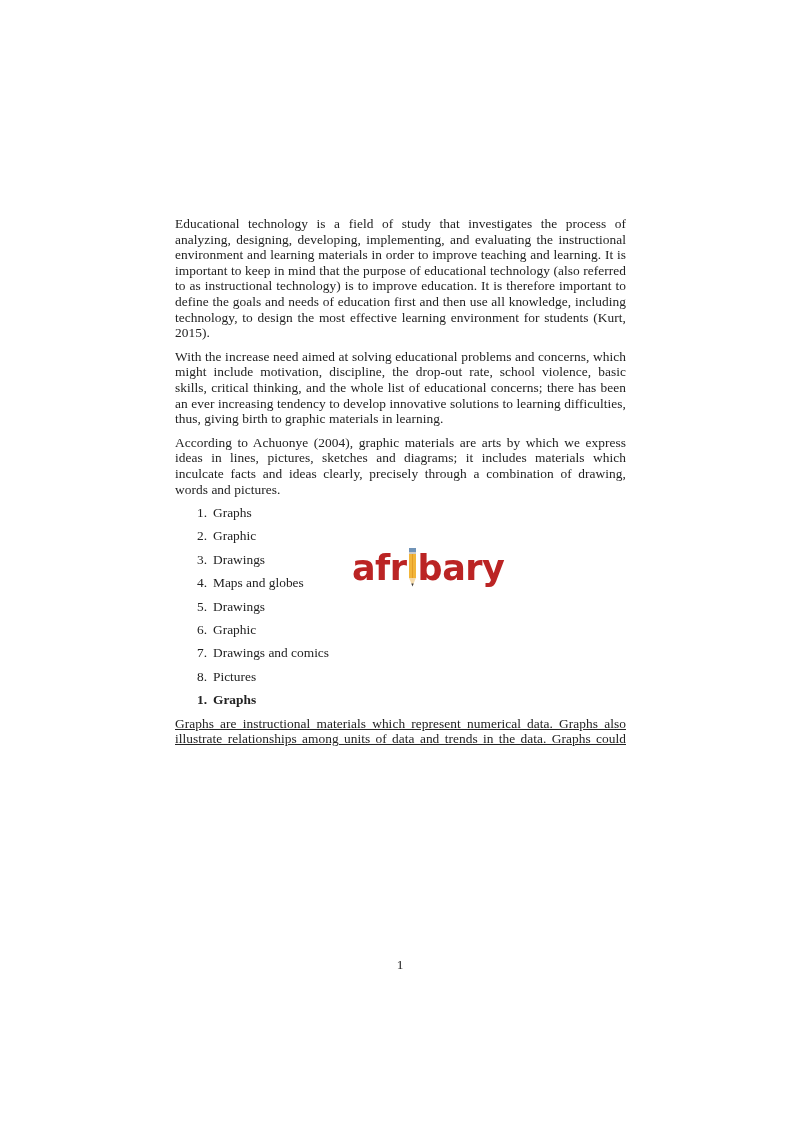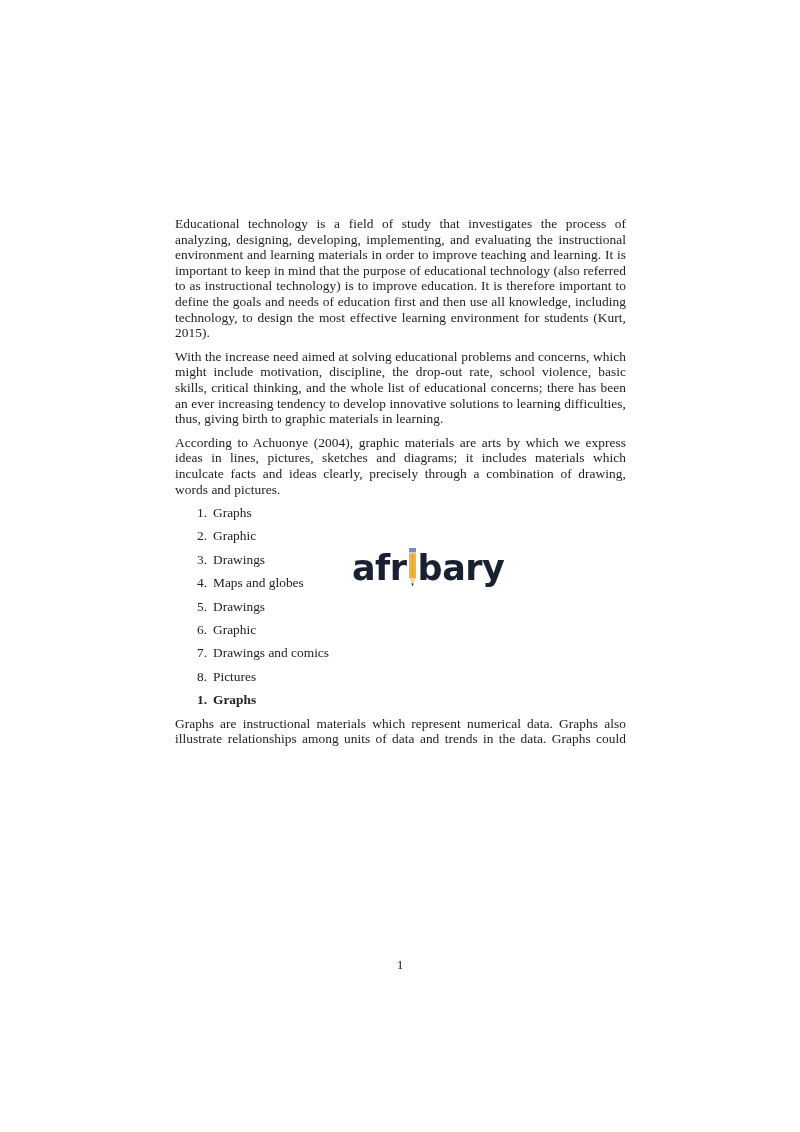--- a/index.html
+++ b/index.html
@@ -32,21 +32,21 @@
     }
     ol li .num { width: 18px; text-align: right; margin-right: 6px; display: inline-block; }
     ol li.bold { font-weight: bold; }
     .pagenum {
       position: absolute; left: 0; width: 800px; top: 957px; text-align: center;
       font-family: "Liberation Serif", "DejaVu Serif", serif; font-size: 13.4px; color: #222;
     }
     .watermark {
       position: absolute; left: 352px; top: 546px; height: 44px;
       font-family: "DejaVu Sans", "Liberation Sans", sans-serif; font-weight: bold;
-      font-size: 35px; line-height: 40px; color: #0f172a; letter-spacing: -0.5px;
+      font-size: 35px; line-height: 40px; color: #b91c1c; letter-spacing: -0.5px;
       display: flex; align-items: center; opacity: 0.96;
     }
     .watermark .pencil {
       display: inline-block; width: 9px; height: 40px; position: relative; margin: 0 1px;
     }
   </style>
 </head>
 <body>
 
 <div class="page">
@@ -89,21 +89,21 @@
       <li>
           <span class="num">8.</span>
           <span>Pictures</span>
         </li>
       <li class="bold">
           <span class="num">1.</span>
           <span>Graphs</span>
         </li>
     </ol>
 
-    <p style="text-align-last: justify;">Graphs are instructional materials which represent numerical data. Graphs also illustrate relationships among units of data and trends in the data. Graphs could</p>
+    <p style="text-align-last: justify; text-decoration: underline;">Graphs are instructional materials which represent numerical data. Graphs also illustrate relationships among units of data and trends in the data. Graphs could</p>
   </div>
 
   <div class="watermark">
     <span>afr</span>
     <span class="pencil">
       <svg width="9" height="40" viewBox="0 0 9 40">
         <rect x="1" y="0" width="7" height="4" fill="#6b8fb5"></rect>
         <rect x="1" y="4" width="7" height="2" fill="#c9c9c9"></rect>
         <rect x="1" y="6" width="7" height="24" fill="#f2b233"></rect>
         <rect x="4" y="6" width="1" height="24" fill="#e39a1f"></rect>

